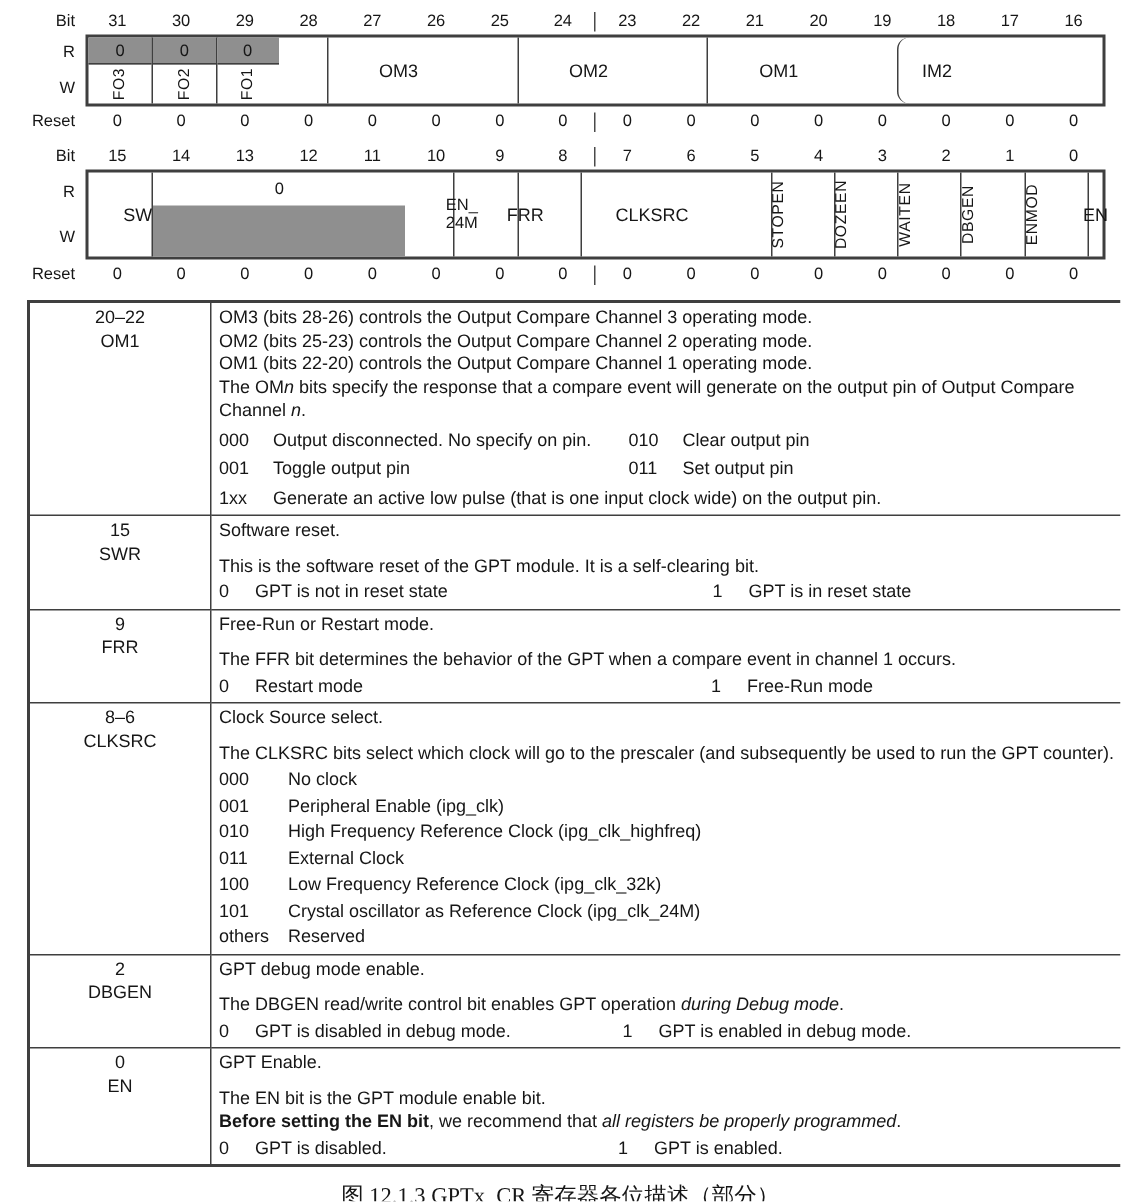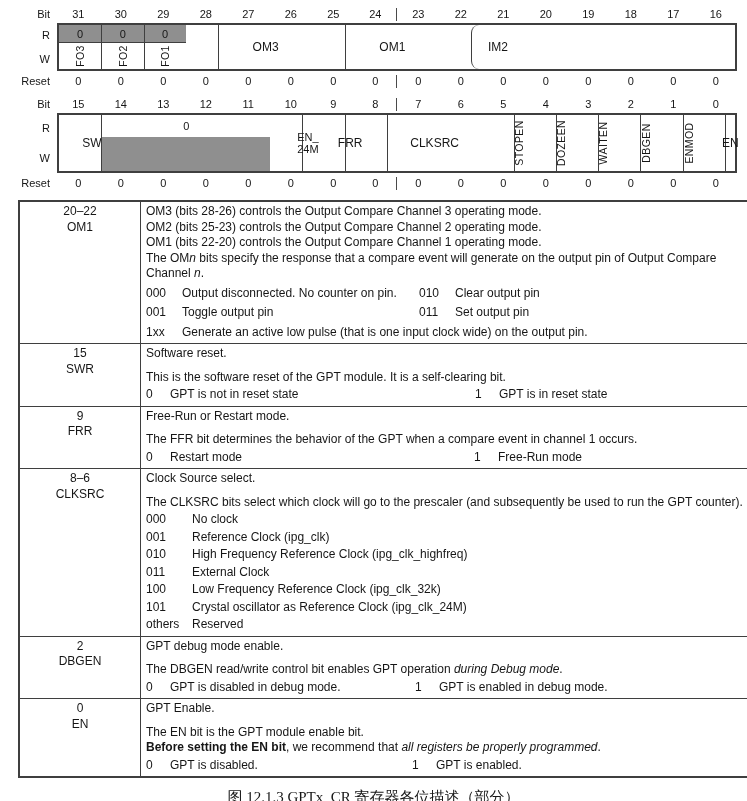--- a/index.html
+++ b/index.html
@@ -96,20 +96,23 @@
             <div class="cell splitcell" style="grid-column: span 1;">
               <div class="rtop">0</div>
               <div class="wbot">
                 <span class="vtext">FO1</span>
               </div>
             </div>
             <div class="cell center" style="grid-column: span 3;">
               <span>OM3</span>
             </div>
             <div class="cell center" style="grid-column: span 3;">
+              <span>OM2</span>
+            </div>
+            <div class="cell center" style="grid-column: span 3;">
               <span>OM1</span>
             </div>
             <div class="cell center" style="grid-column: span 2; border-radius: 8px;">
               <span>IM2</span>
             </div>
           </div>
         </div>
         <div class="numrow resetrow">
           <div class="sidelabel">Reset</div>
           <div class="numcell">0</div>
@@ -222,21 +225,21 @@
             <div>OM1</div>
           </td>
           <td class="desccell">
             <div class="p"><span>OM3 (bits 28-26) controls the Output Compare Channel 3 operating mode.</span></div>
             <div class="p"><span>OM2 (bits 25-23) controls the Output Compare Channel 2 operating mode.</span></div>
             <div class="p"><span>OM1 (bits 22-20) controls the Output Compare Channel 1 operating mode.</span></div>
             <div class="p"><span>The OM</span><span class="ital">n</span><span> bits specify the response that a compare event will generate on the output pin of Output Compare Channel </span><span class="ital">n</span><span>.</span></div>
             <div class="pairline" style="margin-top: 4px;">
               <span class="pairl" style="width: 273px;">
                 <span class="code" style="width: 36px;">000</span>
-                <span>Output disconnected. No counter on pin.</span>
+                <span>Output disconnected. No specify on pin.</span>
               </span>
               <span class="pairl">
                 <span class="code" style="width: 36px;">010</span>
                 <span>Clear output pin</span>
               </span>
             </div>
             <div class="pairline" style="margin-top: 4px;">
               <span class="pairl" style="width: 273px;">
                 <span class="code" style="width: 36px;">001</span>
                 <span>Toggle output pin</span>
@@ -299,21 +302,21 @@
           </td>
           <td class="desccell">
             <div class="p"><span>Clock Source select.</span></div>
             <div class="p" style="margin-top: 8px;"><span>The CLKSRC bits select which clock will go to the prescaler (and subsequently be used to run the GPT counter).</span></div>
             <div class="pairline" style="margin-top: 2px;">
               <span class="code" style="width: 46px;">000</span>
               <span><span>No clock</span></span>
             </div>
             <div class="pairline" style="margin-top: 2px;">
               <span class="code" style="width: 46px;">001</span>
-              <span><span>Reference Clock (ipg_clk)</span></span>
+              <span><span>Peripheral Enable (ipg_clk)</span></span>
             </div>
             <div class="pairline" style="margin-top: 2px;">
               <span class="code" style="width: 46px;">010</span>
               <span><span>High Frequency Reference Clock (ipg_clk_highfreq)</span></span>
             </div>
             <div class="pairline" style="margin-top: 2px;">
               <span class="code" style="width: 46px;">011</span>
               <span><span>External Clock</span></span>
             </div>
             <div class="pairline" style="margin-top: 2px;">

